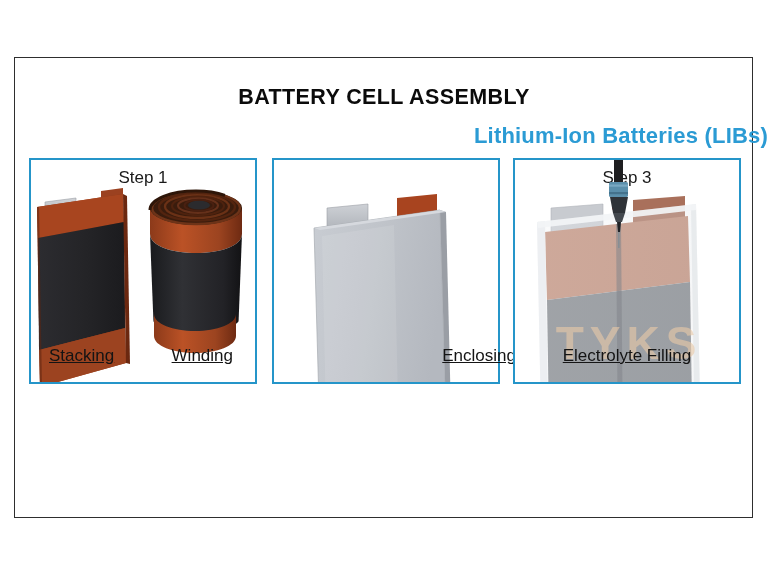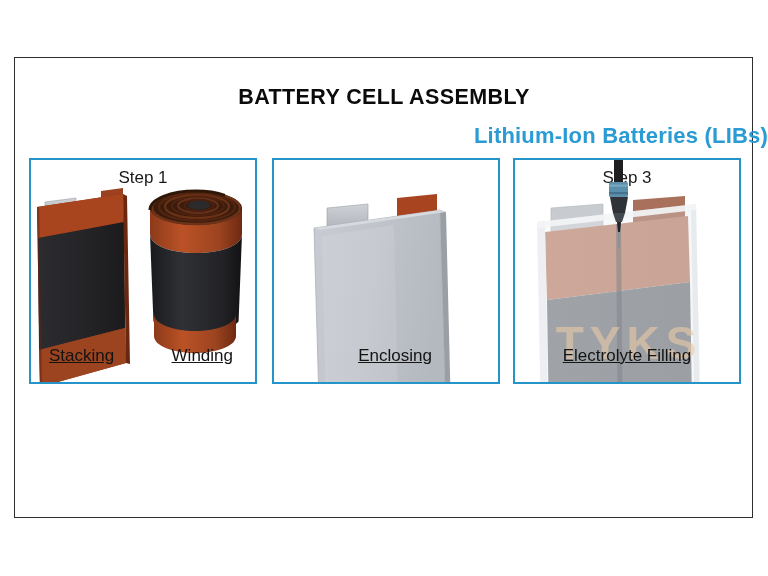--- a/index.html
+++ b/index.html
@@ -33,21 +33,21 @@
 
   .step-label{
     position:absolute;top:8px;left:0;width:100%;text-align:center;
     font-size:17px;color:#1a1a1a;
   }
   .caption{
     position:absolute;bottom:16px;font-size:17px;color:#141414;white-space:nowrap;text-decoration:underline;
   }
   #cap-stacking{left:18px;}
   #cap-winding{right:22px;}
-  #cap-enclosing{left:1px;width:100%;text-align:center;padding-left:8px;}
+  #cap-enclosing{left:10px;width:100%;text-align:right;padding-left:8px;}
   #cap-electro{left:0;width:100%;text-align:center;z-index:40;margin-top:10px;}
 
   .art{position:absolute;inset:0;overflow:hidden;}
   svg{display:block;}
 
   
   .watermark{
     position:absolute;left:18px;bottom:2px;width:192px;height:74px;
     font-size:46px;font-weight:bold;letter-spacing:6px;
     color:#e8c9a8;opacity:.62;font-family:"Liberation Sans",sans-serif;

